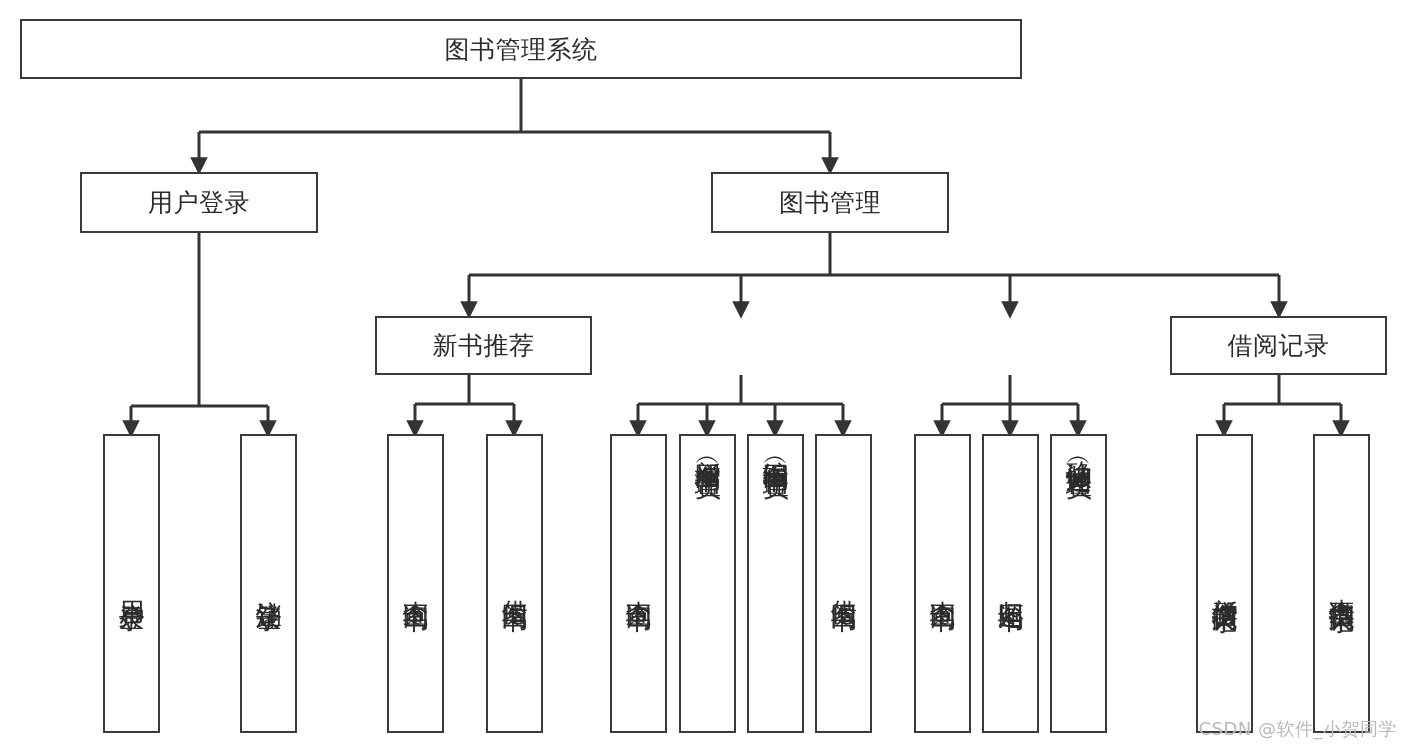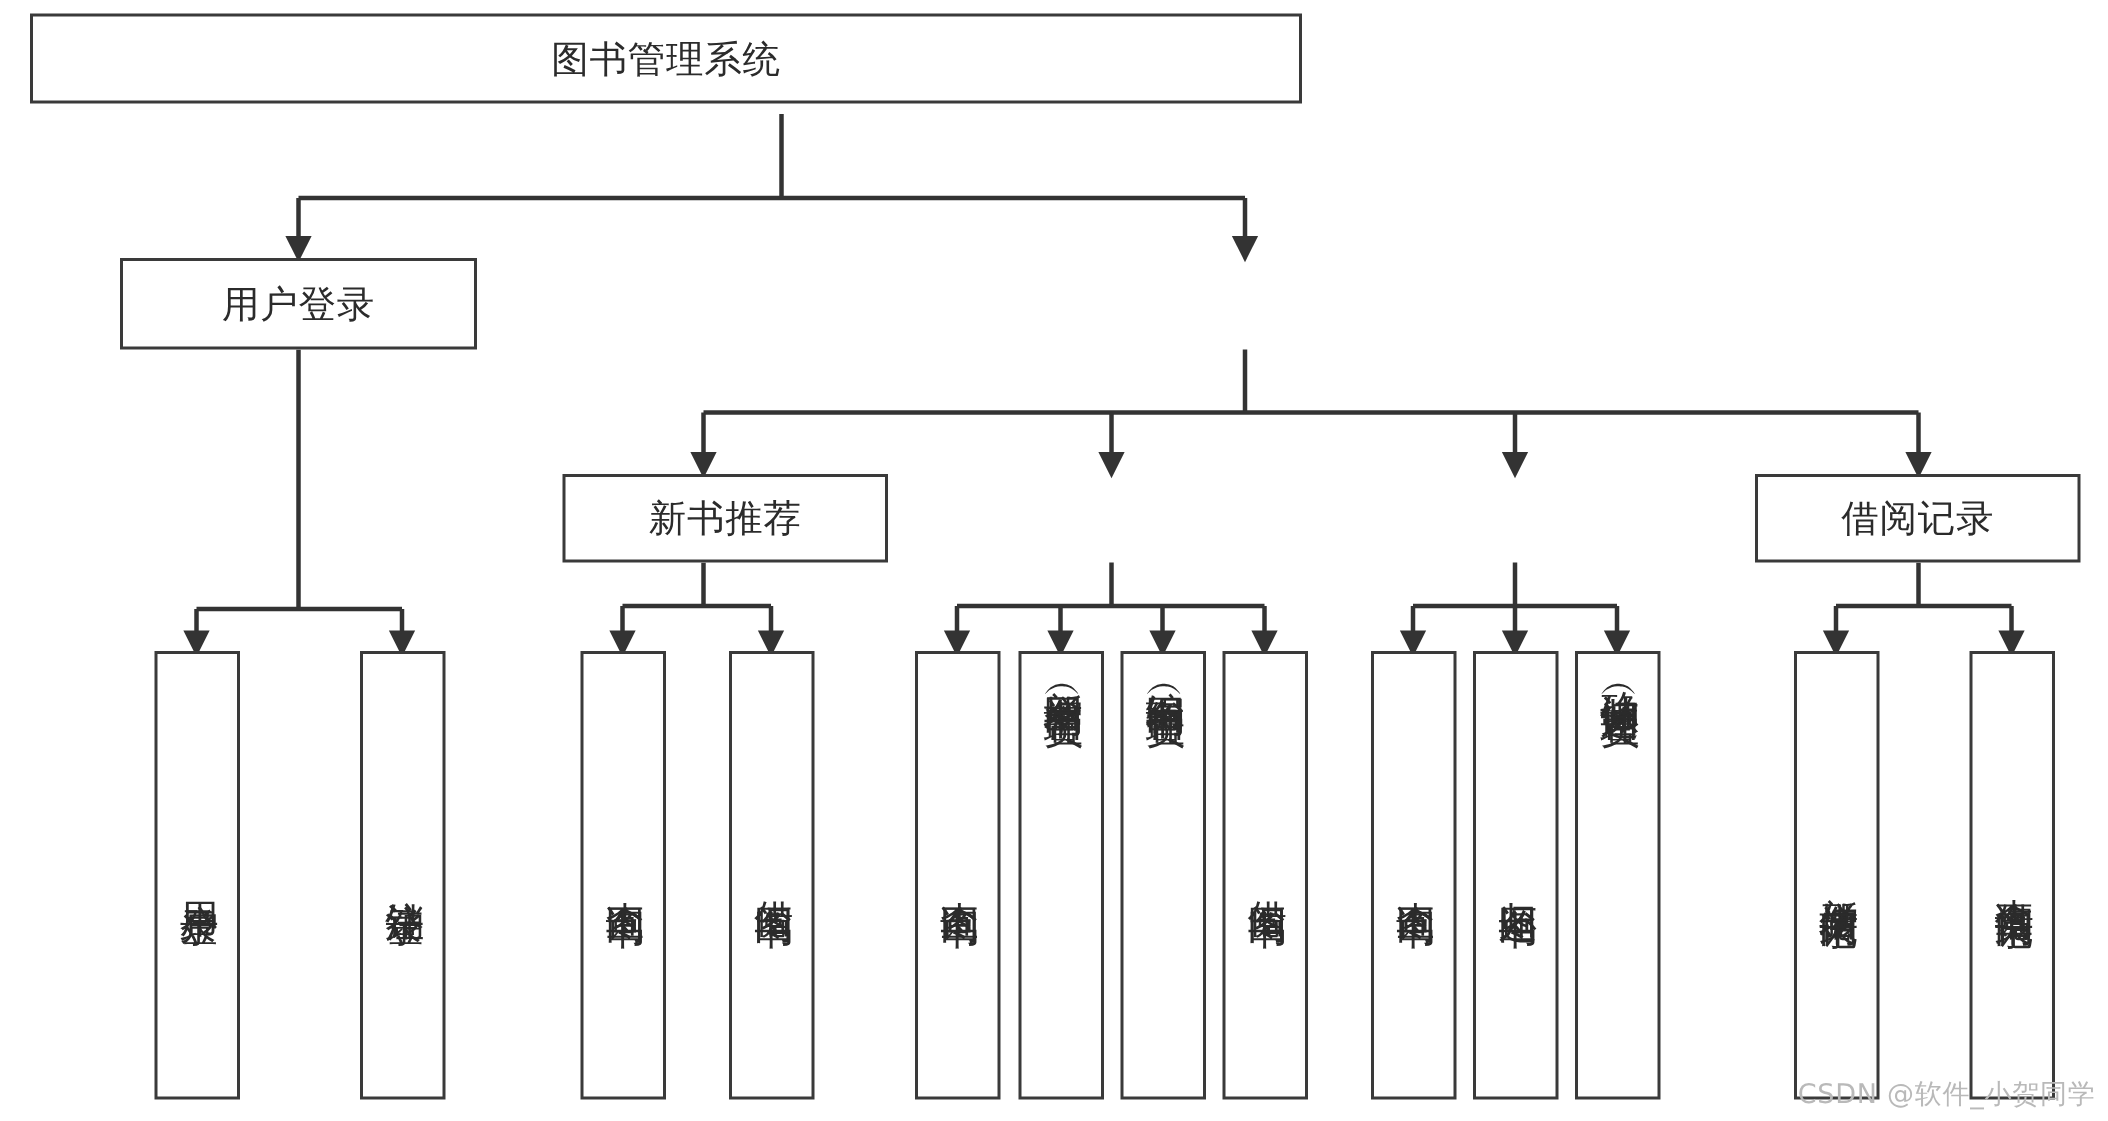--- a/index.html
+++ b/index.html
@@ -128,28 +128,31 @@
       <path d="M 1010 404 L 1010 429" marker-end="url(#arrow)"></path>
       <path d="M 1078 404 L 1078 429" marker-end="url(#arrow)"></path>
 
       <path d="M 1279 375 L 1279 404"></path>
       <path d="M 1224 404 L 1341 404"></path>
       <path d="M 1224 404 L 1224 429" marker-end="url(#arrow)"></path>
       <path d="M 1341 404 L 1341 429" marker-end="url(#arrow)"></path>
     </g>
   </svg>
 
-  <div class="node horiz" style="left:20px; top:9px; width:848px; height:60px;justify-content:center;">
+  <div class="node horiz" style="left:20px; top:19px; width:1002px; height:60px;justify-content:center;">
     <span class="label">图书管理系统</span>
   </div>
 
   <div class="node horiz" style="left:80px; top:172px; width:238px; height:61px;">
     <span class="label">用户登录</span>
   </div>
 
+  <div class="node horiz" style="left:711px; top:172px; width:238px; height:61px;">
+    <span class="label">图书管理</span>
+  </div>
 
   <div class="node horiz" style="left:375px; top:316px; width:217px; height:59px;">
     <span class="label">新书推荐</span>
   </div>
 
 
 
   <div class="node horiz" style="left:1170px; top:316px; width:217px; height:59px;justify-content:center;">
     <span class="label">借阅记录</span>
   </div>

